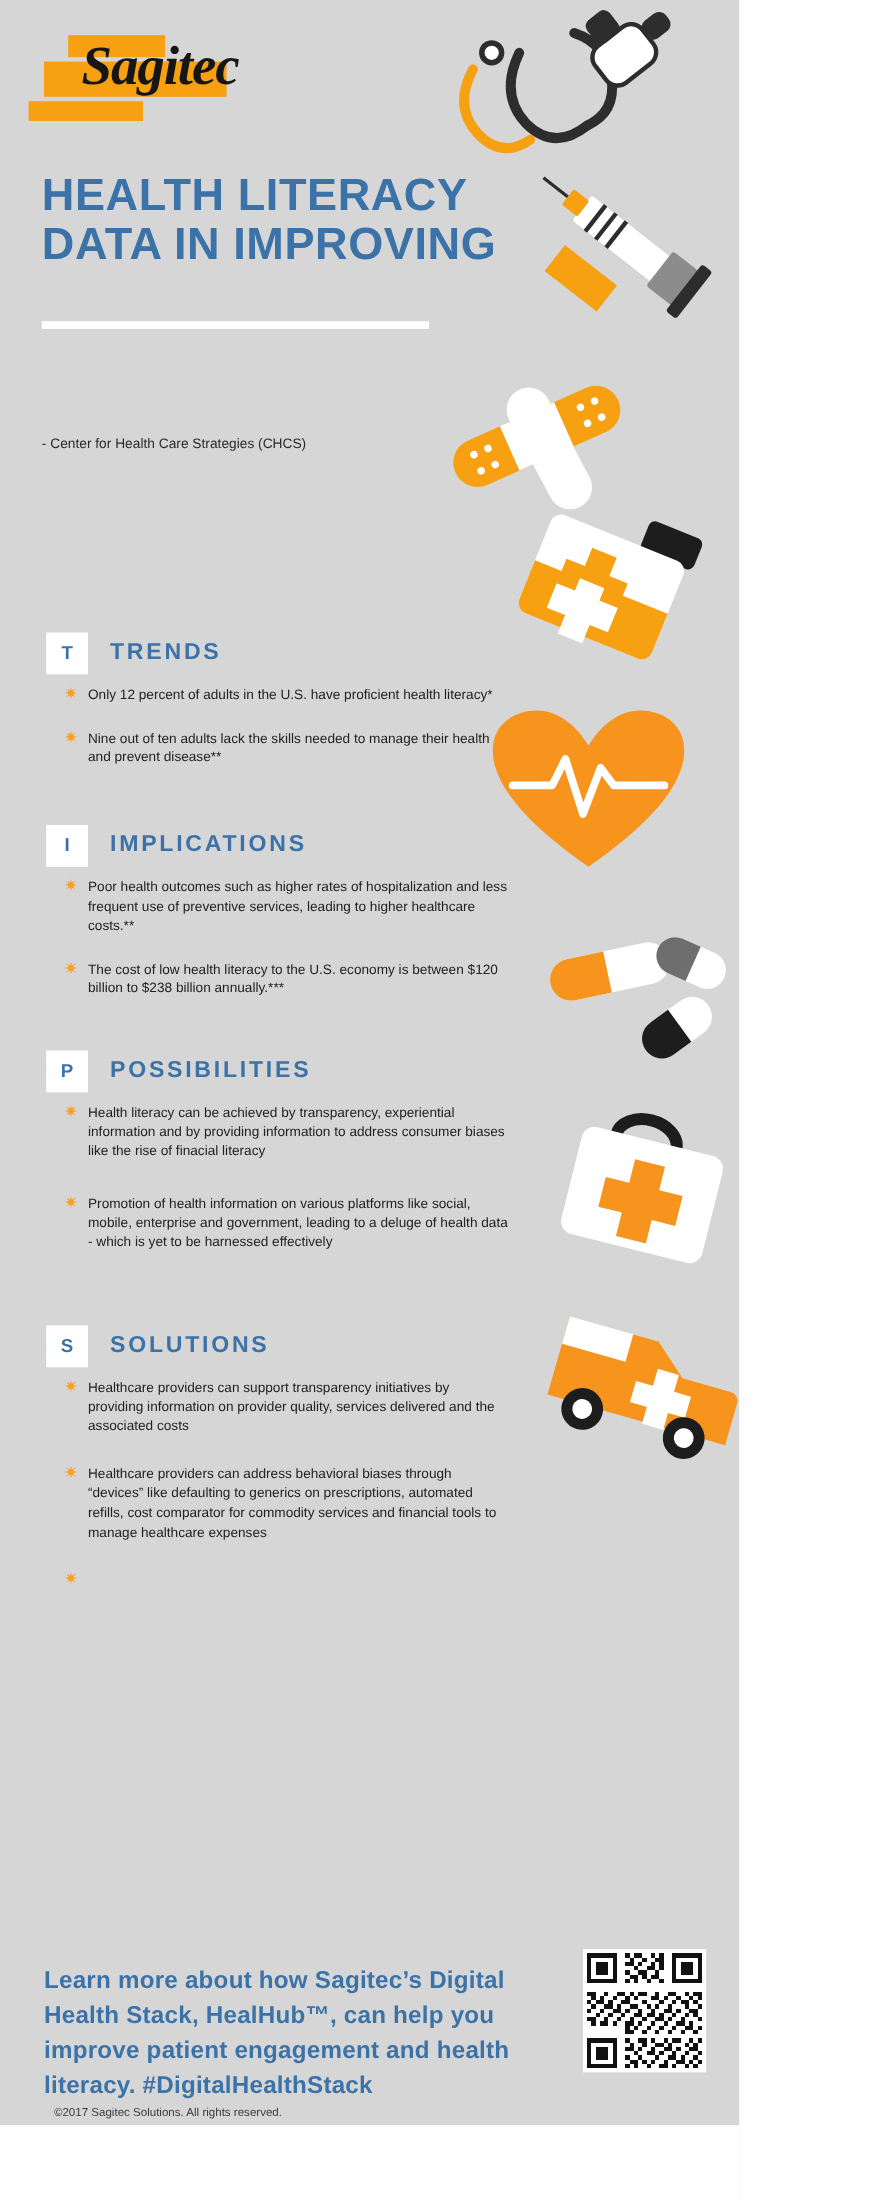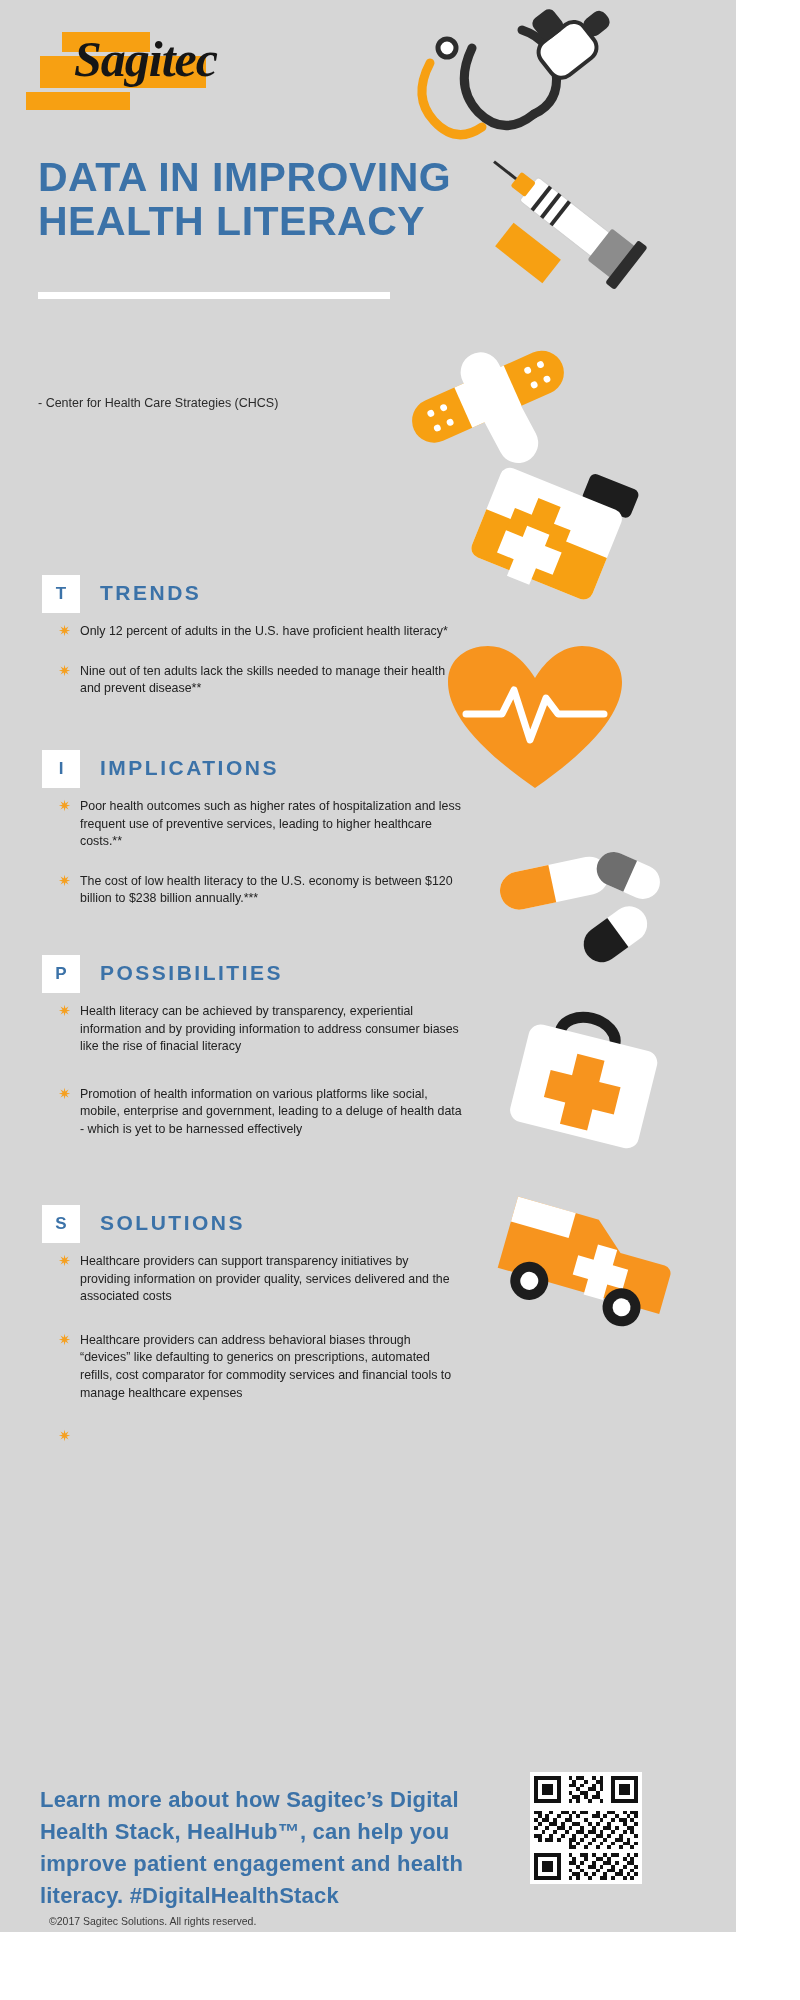--- a/index.html
+++ b/index.html
@@ -5,21 +5,21 @@
   html, body {
     margin: 0;
     padding: 0;
     background: #ffffff;
   }
   body {
     font-family: "Liberation Sans", sans-serif;
   }
   #page {
     position: relative;
-    width: 736px;
+    width: 672px;
     height: 2000px;
     background: #d6d6d6;
     overflow: hidden;
   }
 
   
   .logo-wrap { position: absolute; left: 26px; top: 28px; width: 200px; height: 80px; }
   .logo-bar { position: absolute; background: #F7A012; }
   .logo-bar.b1 { left: 36px; top: 4px;  width: 88px; height: 20px; }
   .logo-bar.b2 { left: 14px; top: 28px; width: 166px; height: 32px; }
@@ -251,22 +251,22 @@
   </div>
 
   <div class="logo-wrap">
     <div class="logo-bar b1"></div>
     <div class="logo-bar b2"></div>
     <div class="logo-bar b3"></div>
     <div class="logo-text">Sagitec</div>
   </div>
 
   <div class="main-title">
+    <div>HEALTH LITERACY</div>
     <div>DATA IN IMPROVING</div>
-    <div>HEALTH LITERACY</div>
   </div>
   <div class="title-rule"></div>
 
   <div class="quote-attrib">- Center for Health Care Strategies (CHCS)</div>
 
   <div class="section" style="top:575px;">
     <div class="sec-head">
       <div class="sec-badge">T</div>
       <div class="sec-title">TRENDS</div>
     </div>

